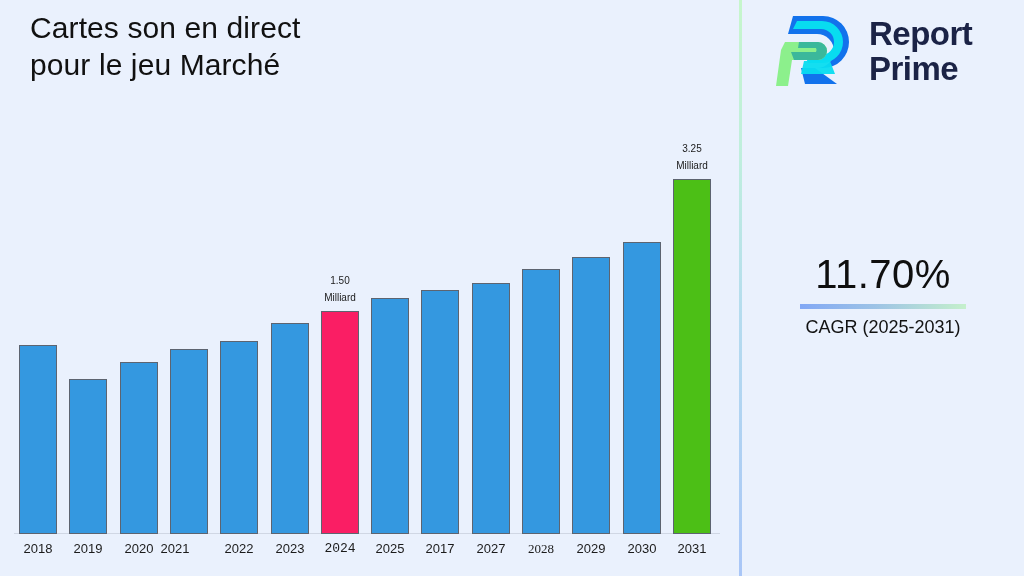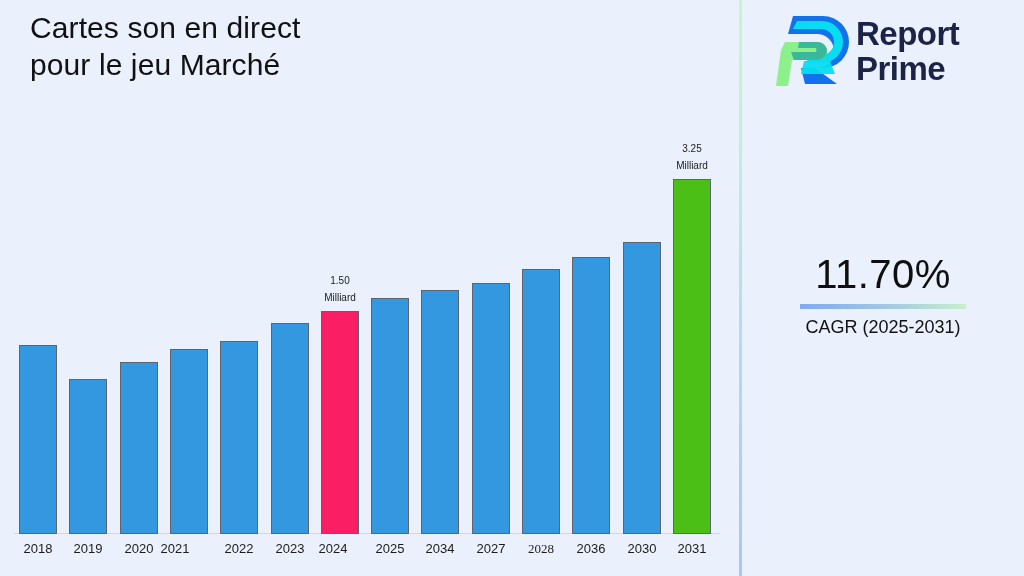--- a/index.html
+++ b/index.html
@@ -103,21 +103,21 @@
     height: 576px;
   }
   #logo {
     position: absolute;
     left: 33px;
     top: 10px;
     width: 225px;
     height: 82px;
     display: flex;
     align-items: center;
-    gap: 1px;
+    gap: 14px;
   }
   #logo-mark {
     width: 80px;
     height: 78px;
     flex: none;
   }
   #logo-wordmark {
     font-size: 33px;
     line-height: 35px;
     font-weight: bold;
@@ -170,33 +170,33 @@
         <div class="tick-label" style="left: 61px; width: 54px;">2019</div>
         <div class="bar" style="left: 120px; top: 362px; width: 38px; height: 172px;"></div>
         <div class="tick-label" style="left: 112px; width: 54px;">2020</div>
         <div class="bar" style="left: 170px; top: 349px; width: 38px; height: 185px;"></div>
         <div class="tick-label" style="left: 148px; width: 54px;">2021</div>
         <div class="bar" style="left: 220px; top: 341px; width: 38px; height: 193px;"></div>
         <div class="tick-label" style="left: 212px; width: 54px;">2022</div>
         <div class="bar" style="left: 271px; top: 323px; width: 38px; height: 211px;"></div>
         <div class="tick-label" style="left: 263px; width: 54px;">2023</div>
         <div class="bar highlight-pink" style="left: 321px; top: 311px; width: 38px; height: 223px;"></div>
-        <div class="tick-label" style="left: 306px; width: 54px;">2024</div>
+        <div class="tick-label" style="left: 313px; width: 54px; font-family: Liberation Mono, monospace;">2024</div>
         <div class="bar-value" style="left: 295px; width: 90px; top: 272px;">1.50
 Milliard</div>
         <div class="bar" style="left: 371px; top: 298px; width: 38px; height: 236px;"></div>
         <div class="tick-label" style="left: 363px; width: 54px;">2025</div>
         <div class="bar" style="left: 421px; top: 290px; width: 38px; height: 244px;"></div>
-        <div class="tick-label" style="left: 413px; width: 54px;">2034</div>
+        <div class="tick-label" style="left: 413px; width: 54px;">2017</div>
         <div class="bar" style="left: 472px; top: 283px; width: 38px; height: 251px;"></div>
         <div class="tick-label" style="left: 464px; width: 54px;">2027</div>
         <div class="bar" style="left: 522px; top: 269px; width: 38px; height: 265px;"></div>
         <div class="tick-label" style="left: 514px; width: 54px; font-family: Liberation Serif, serif;">2028</div>
         <div class="bar" style="left: 572px; top: 257px; width: 38px; height: 277px;"></div>
-        <div class="tick-label" style="left: 564px; width: 54px;">2036</div>
+        <div class="tick-label" style="left: 564px; width: 54px;">2029</div>
         <div class="bar" style="left: 623px; top: 242px; width: 38px; height: 292px;"></div>
         <div class="tick-label" style="left: 615px; width: 54px;">2030</div>
         <div class="bar highlight-green" style="left: 673px; top: 179px; width: 38px; height: 355px;"></div>
         <div class="tick-label" style="left: 665px; width: 54px;">2031</div>
         <div class="bar-value" style="left: 647px; width: 90px; top: 140px;">3.25
 Milliard</div>
       </div>
 
   </div>
 

